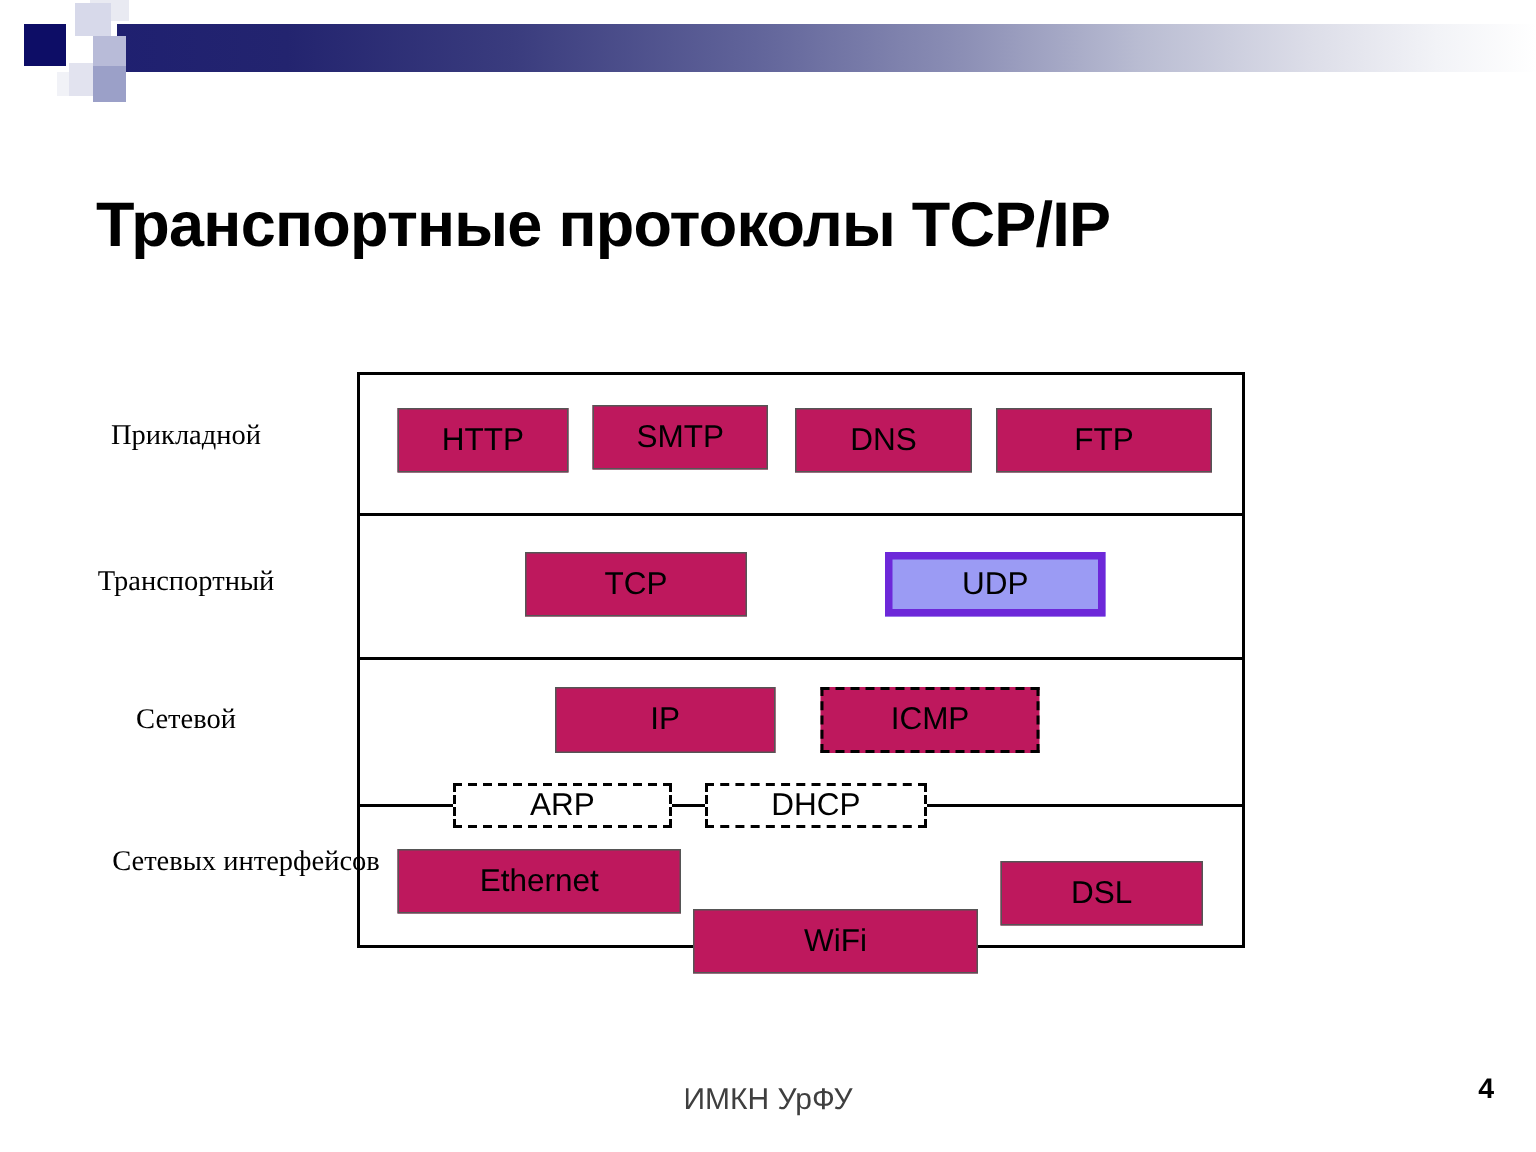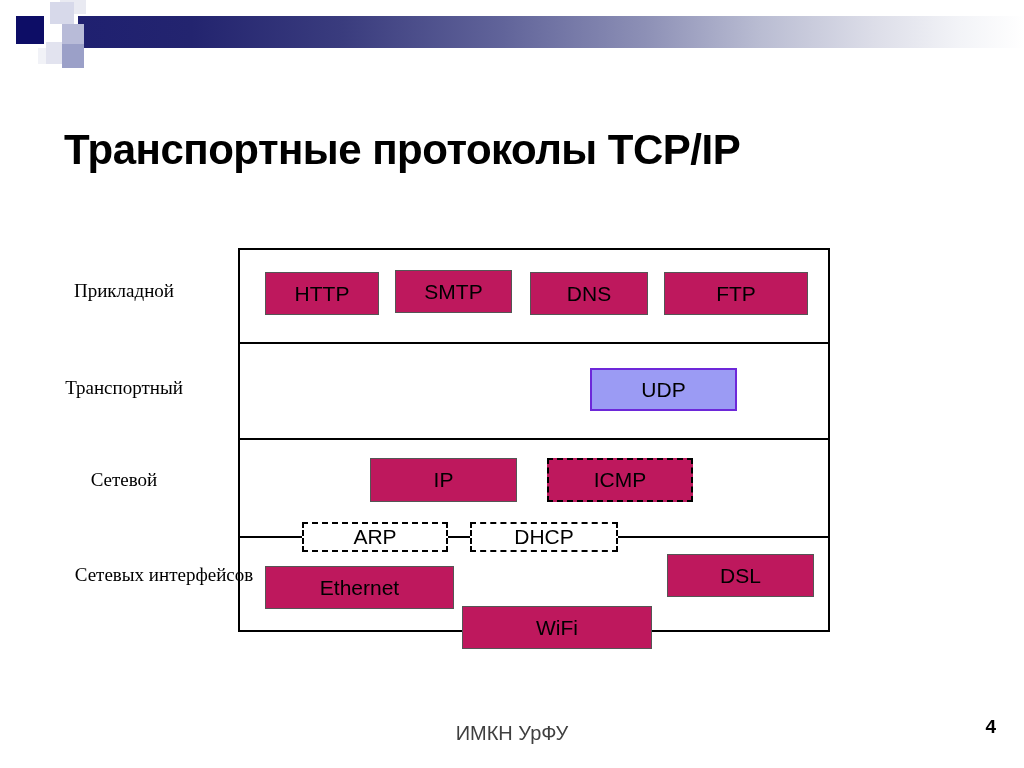--- a/index.html
+++ b/index.html
@@ -99,21 +99,21 @@
     white-space: nowrap;
   }
   .pbox.dashed {
     border: 2px dashed #000000;
   }
   .pbox.solid {
     border: 1px solid #555555;
   }
   .pbox.highlight {
     background: #9b9bf4;
-    border: 2px solid #6d28d9;
+    border: 5px solid #6d28d9;
   }
   .pbox.straddle {
     background: #ffffff;
     z-index: 5;
   }
 
   
   .layer-label {
     position: absolute;
     font-size: 19px;
@@ -167,24 +167,25 @@
   </div>
 
 <div id="diagram">
     <div class="divider" style="top: 92px;"></div>
     <div class="divider" style="top: 188px;"></div>
     <div class="divider" style="top: 286px;"></div>
     <div class="pbox solid" style="left: 25px; top: 22px; width: 114px; height: 43px;">HTTP</div>
     <div class="pbox solid" style="left: 155px; top: 20px; width: 117px; height: 43px;">SMTP</div>
     <div class="pbox solid" style="left: 290px; top: 22px; width: 118px; height: 43px;">DNS</div>
     <div class="pbox solid" style="left: 424px; top: 22px; width: 144px; height: 43px;">FTP</div>
+    <div class="pbox solid" style="left: 110px; top: 118px; width: 148px; height: 43px;">TCP</div>
     <div class="pbox highlight" style="left: 350px; top: 118px; width: 147px; height: 43px;">UDP</div>
     <div class="pbox solid" style="left: 130px; top: 208px; width: 147px; height: 44px;">IP</div>
     <div class="pbox dashed" style="left: 307px; top: 208px; width: 146px; height: 44px;">ICMP</div>
     <div class="pbox solid" style="left: 25px; top: 316px; width: 189px; height: 43px;">Ethernet</div>
     <div class="pbox solid" style="left: 222px; top: 316px; width: 190px; height: 43px; margin-top: 40px;">WiFi</div>
-    <div class="pbox solid" style="left: 427px; top: 304px; width: 147px; height: 43px;">DSL</div>
+    <div class="pbox solid" style="left: 427px; top: 324px; width: 135px; height: 43px;">DSL</div>
     <div class="pbox straddle dashed" style="left: 62px; top: 272px; width: 146px; height: 30px;">ARP</div>
     <div class="pbox straddle dashed" style="left: 230px; top: 272px; width: 148px; height: 30px;">DHCP</div>
   </div>
 
 <div id="footer-note">ИМКН УрФУ</div>
 <div id="page-number">4</div>
 
 </body></html>

